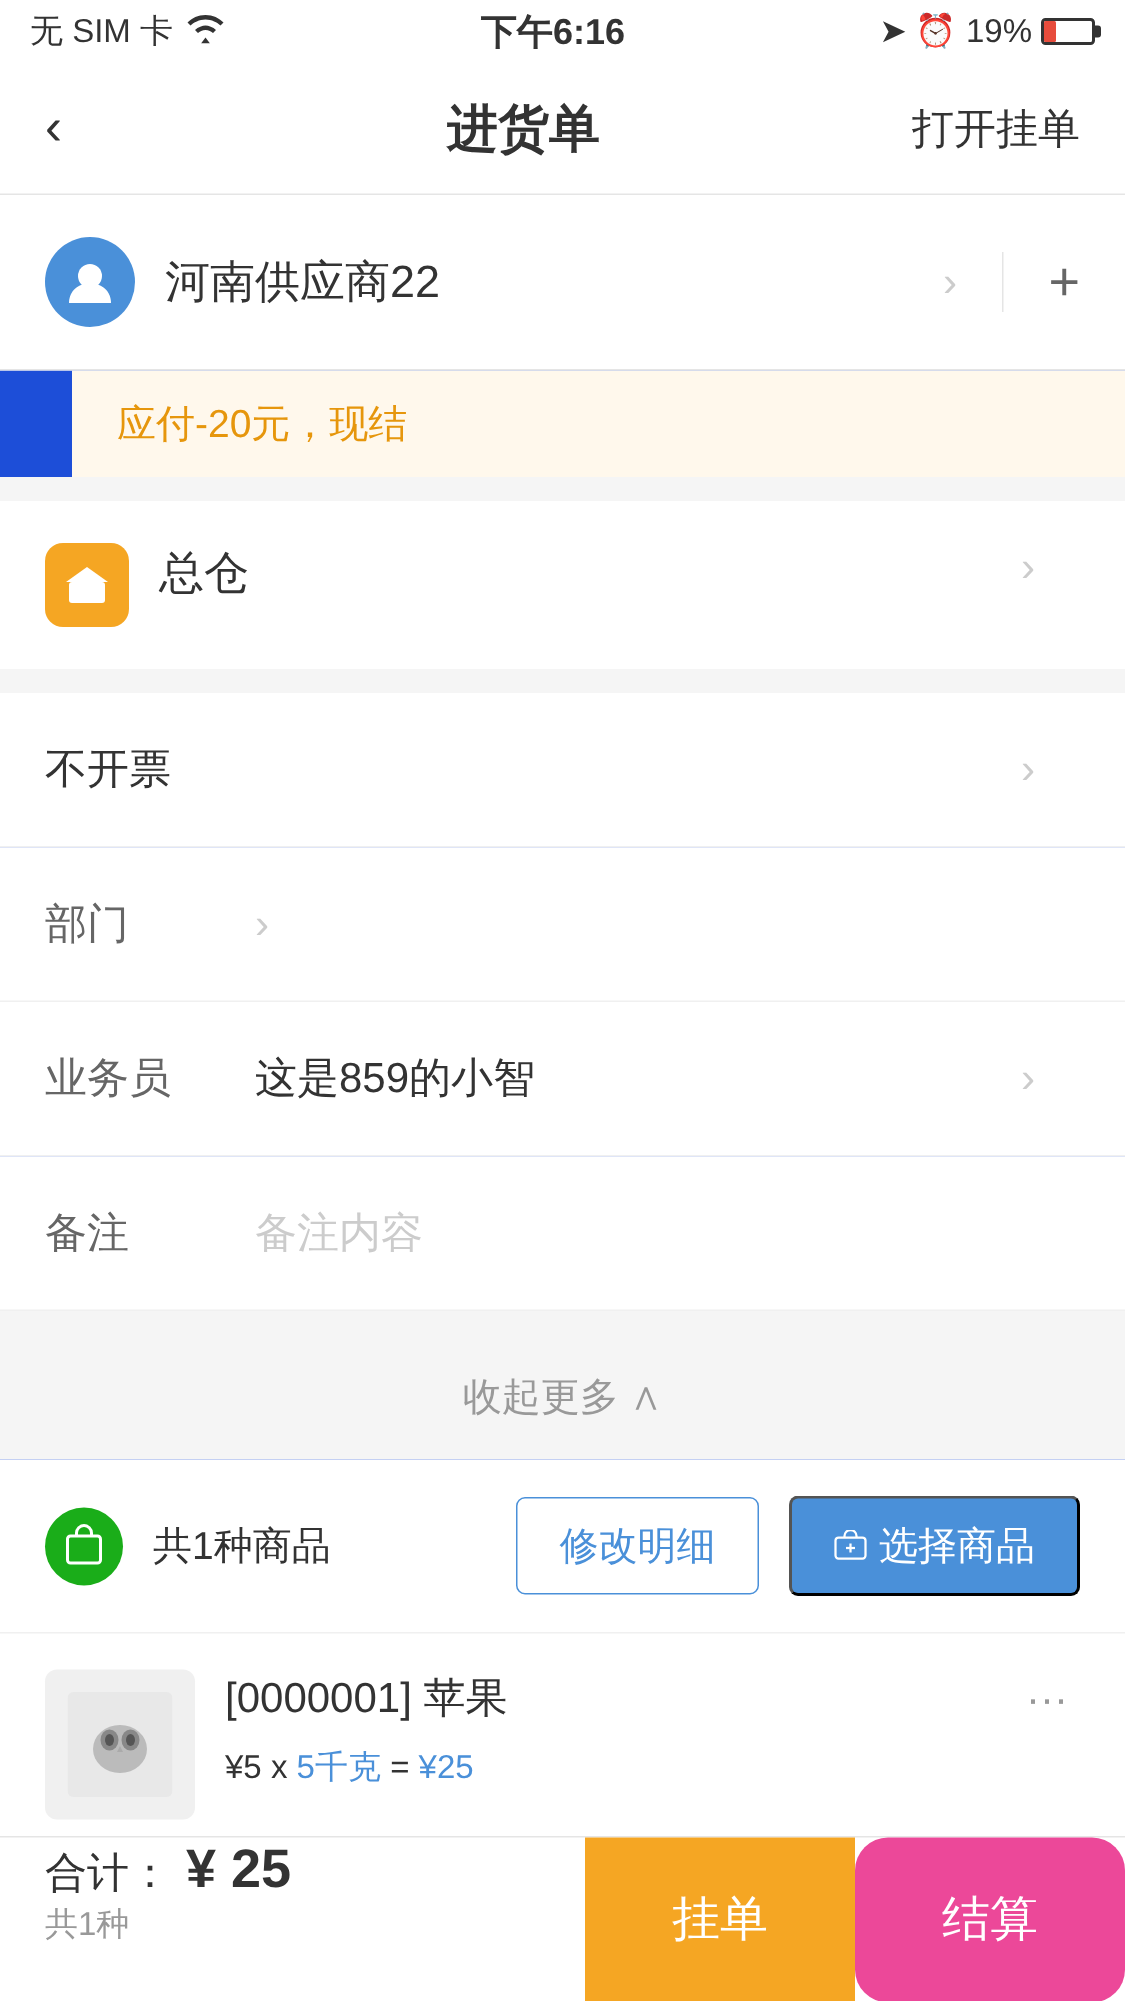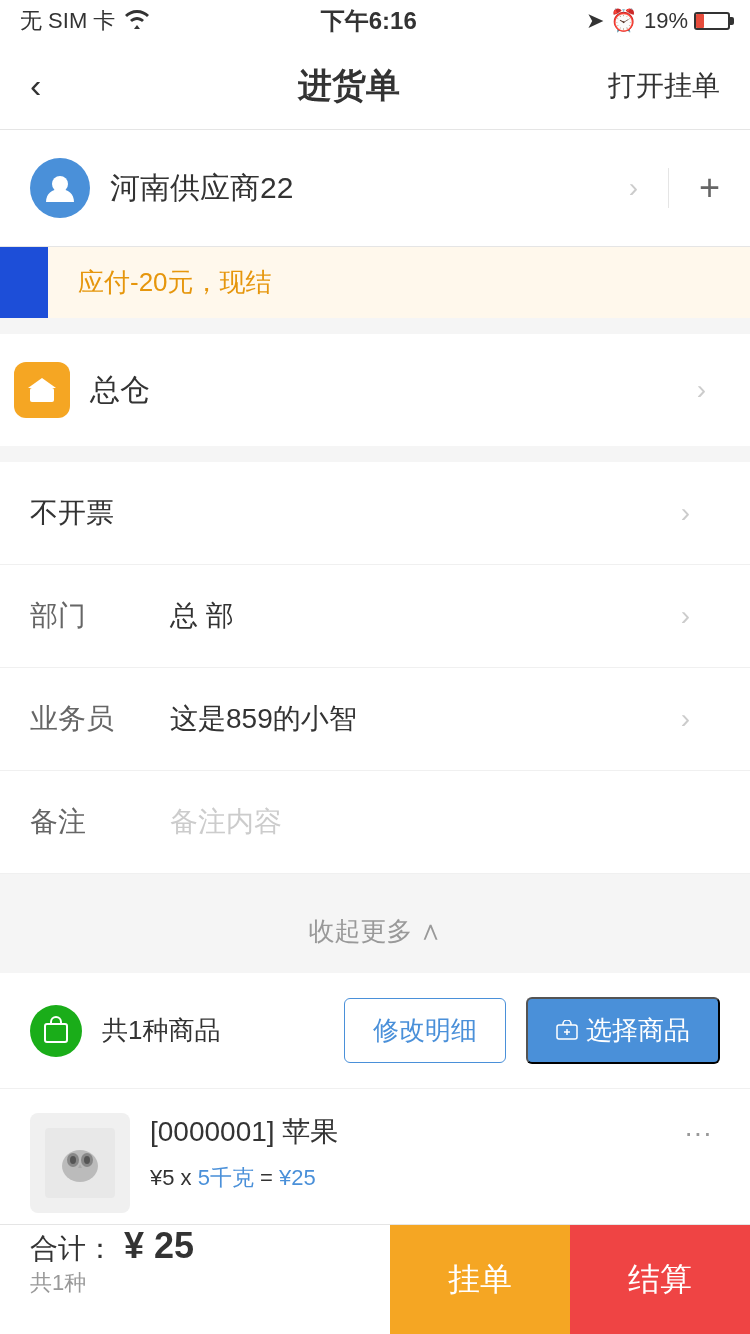--- a/index.html
+++ b/index.html
@@ -140,22 +140,21 @@
       background: #fff8ec;
       padding: 18px 30px;
       font-size: 26px;
       color: #e6960c;
       margin-left: 48px;
     }
 
     
     .warehouse-row {
       display: flex;
-      align-items: center;
-      padding: 28px 14px;
+      padding: 28px 30px;
       background: #fff;
     }
     .warehouse-icon {
       width: 56px;
       height: 56px;
       border-radius: 12px;
       background: #f5a623;
       display: flex;
       align-items: center;
       justify-content: center;
@@ -332,27 +331,28 @@
       color: #fff;
       font-size: 32px;
       display: flex;
       align-items: center;
       justify-content: center;
       cursor: pointer;
     }
     .btn-checkout {
       width: 180px;
       height: 110px;
-      background: #ef4444;
+      background: #ec4899;
       color: #fff;
       font-size: 32px;
       display: flex;
       align-items: center;
       justify-content: center;
       cursor: pointer;
+      border-radius: 22px;
     }
 
     
     .bottom-spacer { height: 110px; }
   </style>
 </head>
 <body>
 
 <div class="status-bar">
   <div class="status-left">
@@ -415,21 +415,20 @@
     </div>
   </div>
 
   <div class="card">
     <div class="form-row">
       <span class="form-value">不开票</span>
       <span class="chevron-right">›</span>
     </div>
     <div class="form-row">
       <span class="form-label">部门</span>
-      <span class="form-value">总 部</span>
       <span class="chevron-right">›</span>
     </div>
     <div class="form-row">
       <span class="form-label">业务员</span>
       <span class="form-value">这是859的小智</span>
       <span class="chevron-right">›</span>
     </div>
     <div class="form-row">
       <span class="form-label">备注</span>
       <span class="form-placeholder">备注内容</span>

